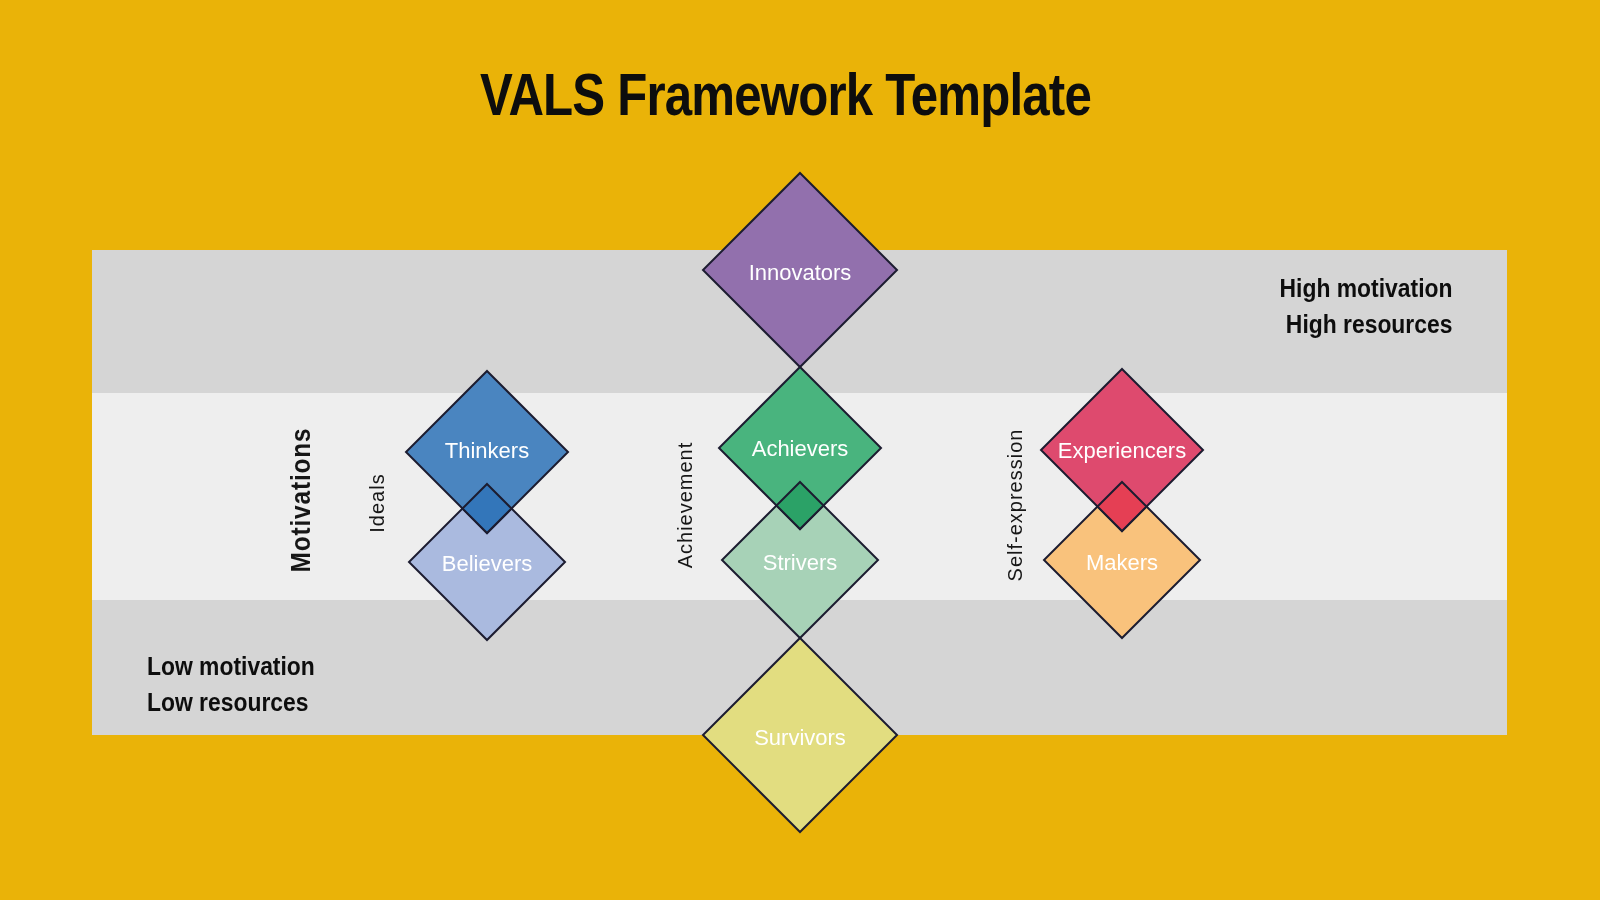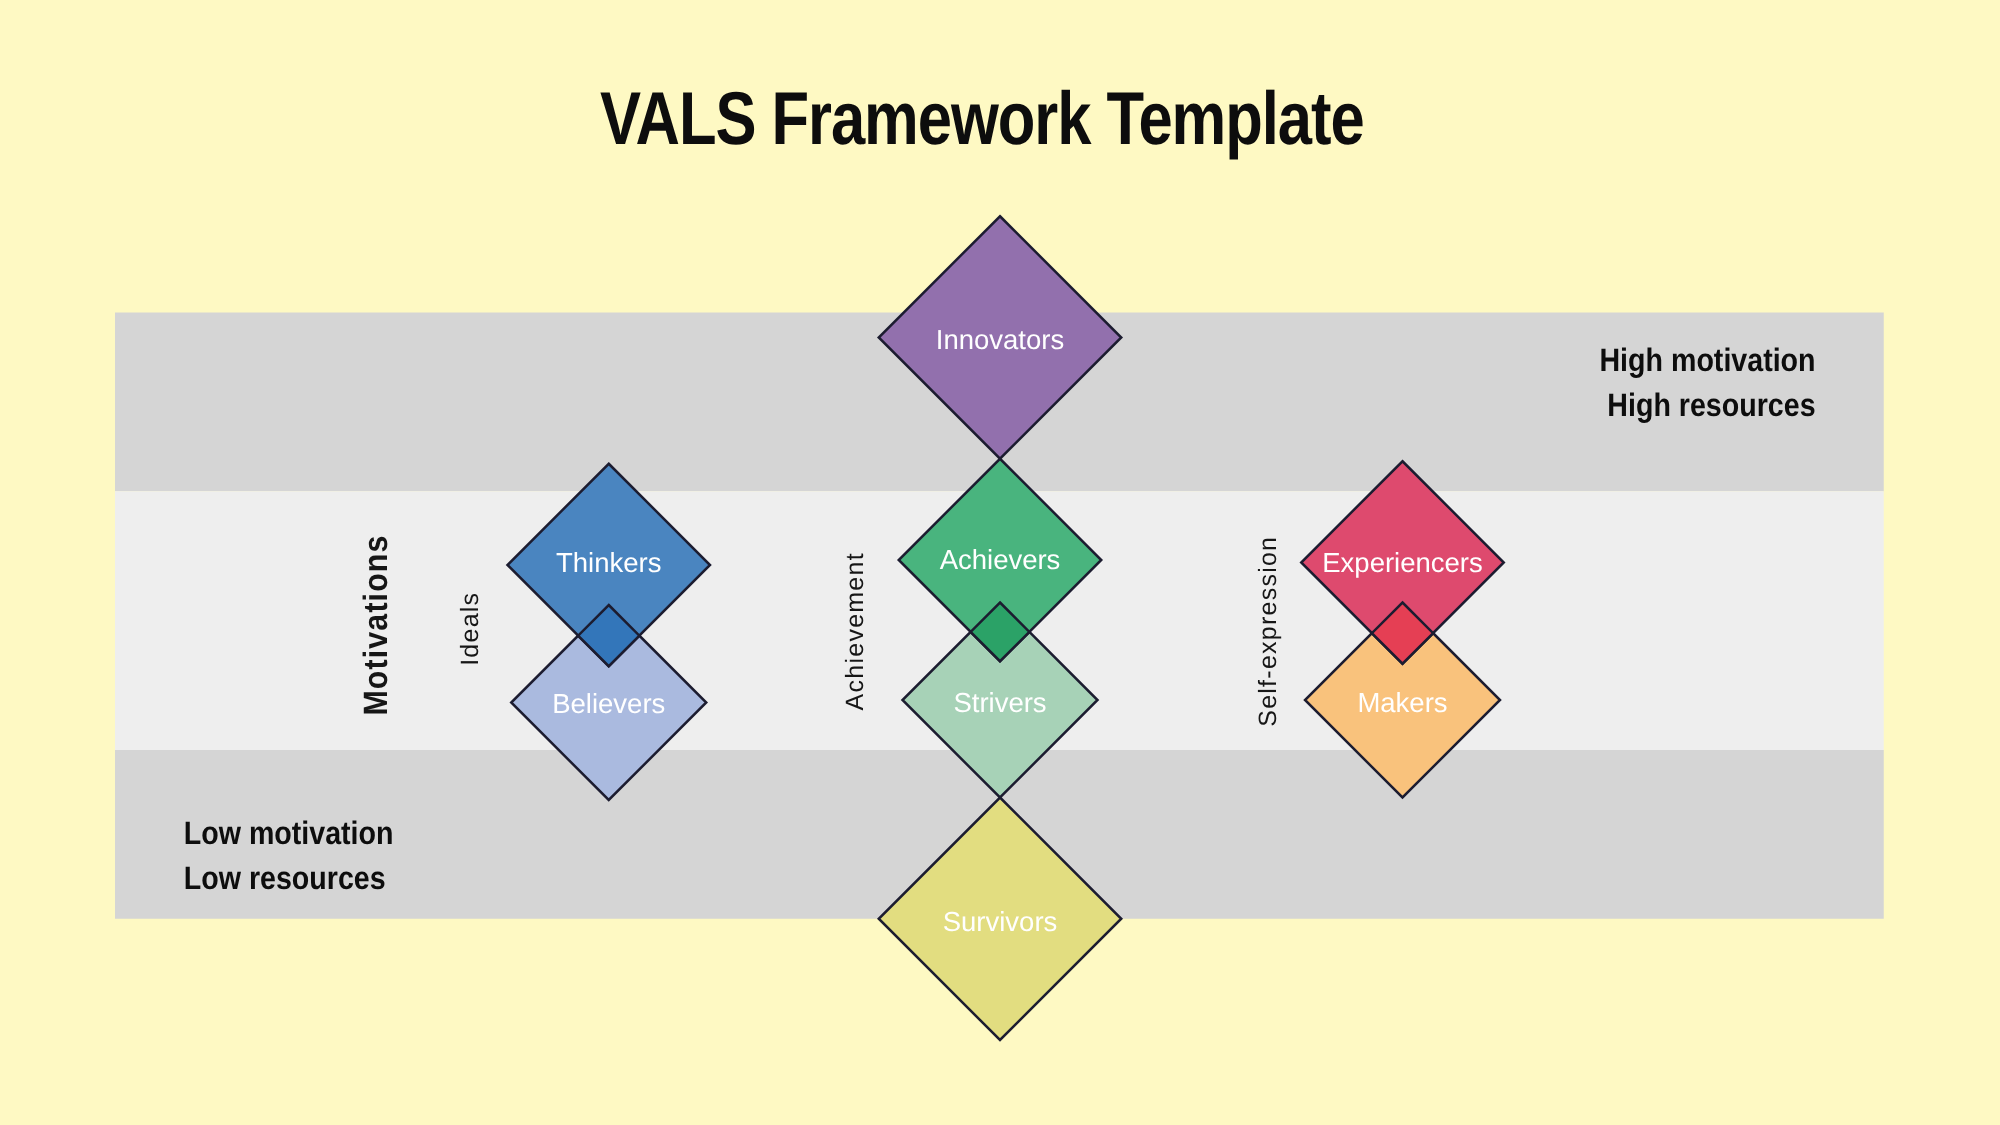--- a/index.html
+++ b/index.html
@@ -75,21 +75,21 @@
   #corner-bottom-left{
     top:648px;left:147px;
     text-align:left;
     transform:scaleX(0.88);
     transform-origin:left center;
   }
 </style>
 </head>
 <body>
 
-<div id="stage" style="background: #fef9c3;">
+<div id="stage" style="background: #eab308;">
 
   <div id="title-wrap">
     <h1>VALS Framework Template</h1>
   </div>
 
   <svg id="diagram" width="1600" height="900" viewBox="0 0 1600 900">
 
     <rect x="92" y="250" width="1415" height="143" fill="#d5d5d5"></rect>
     <rect x="92" y="393" width="1415" height="207" fill="#eeeeee"></rect>
     <rect x="92" y="600" width="1415" height="135" fill="#d5d5d5"></rect>

